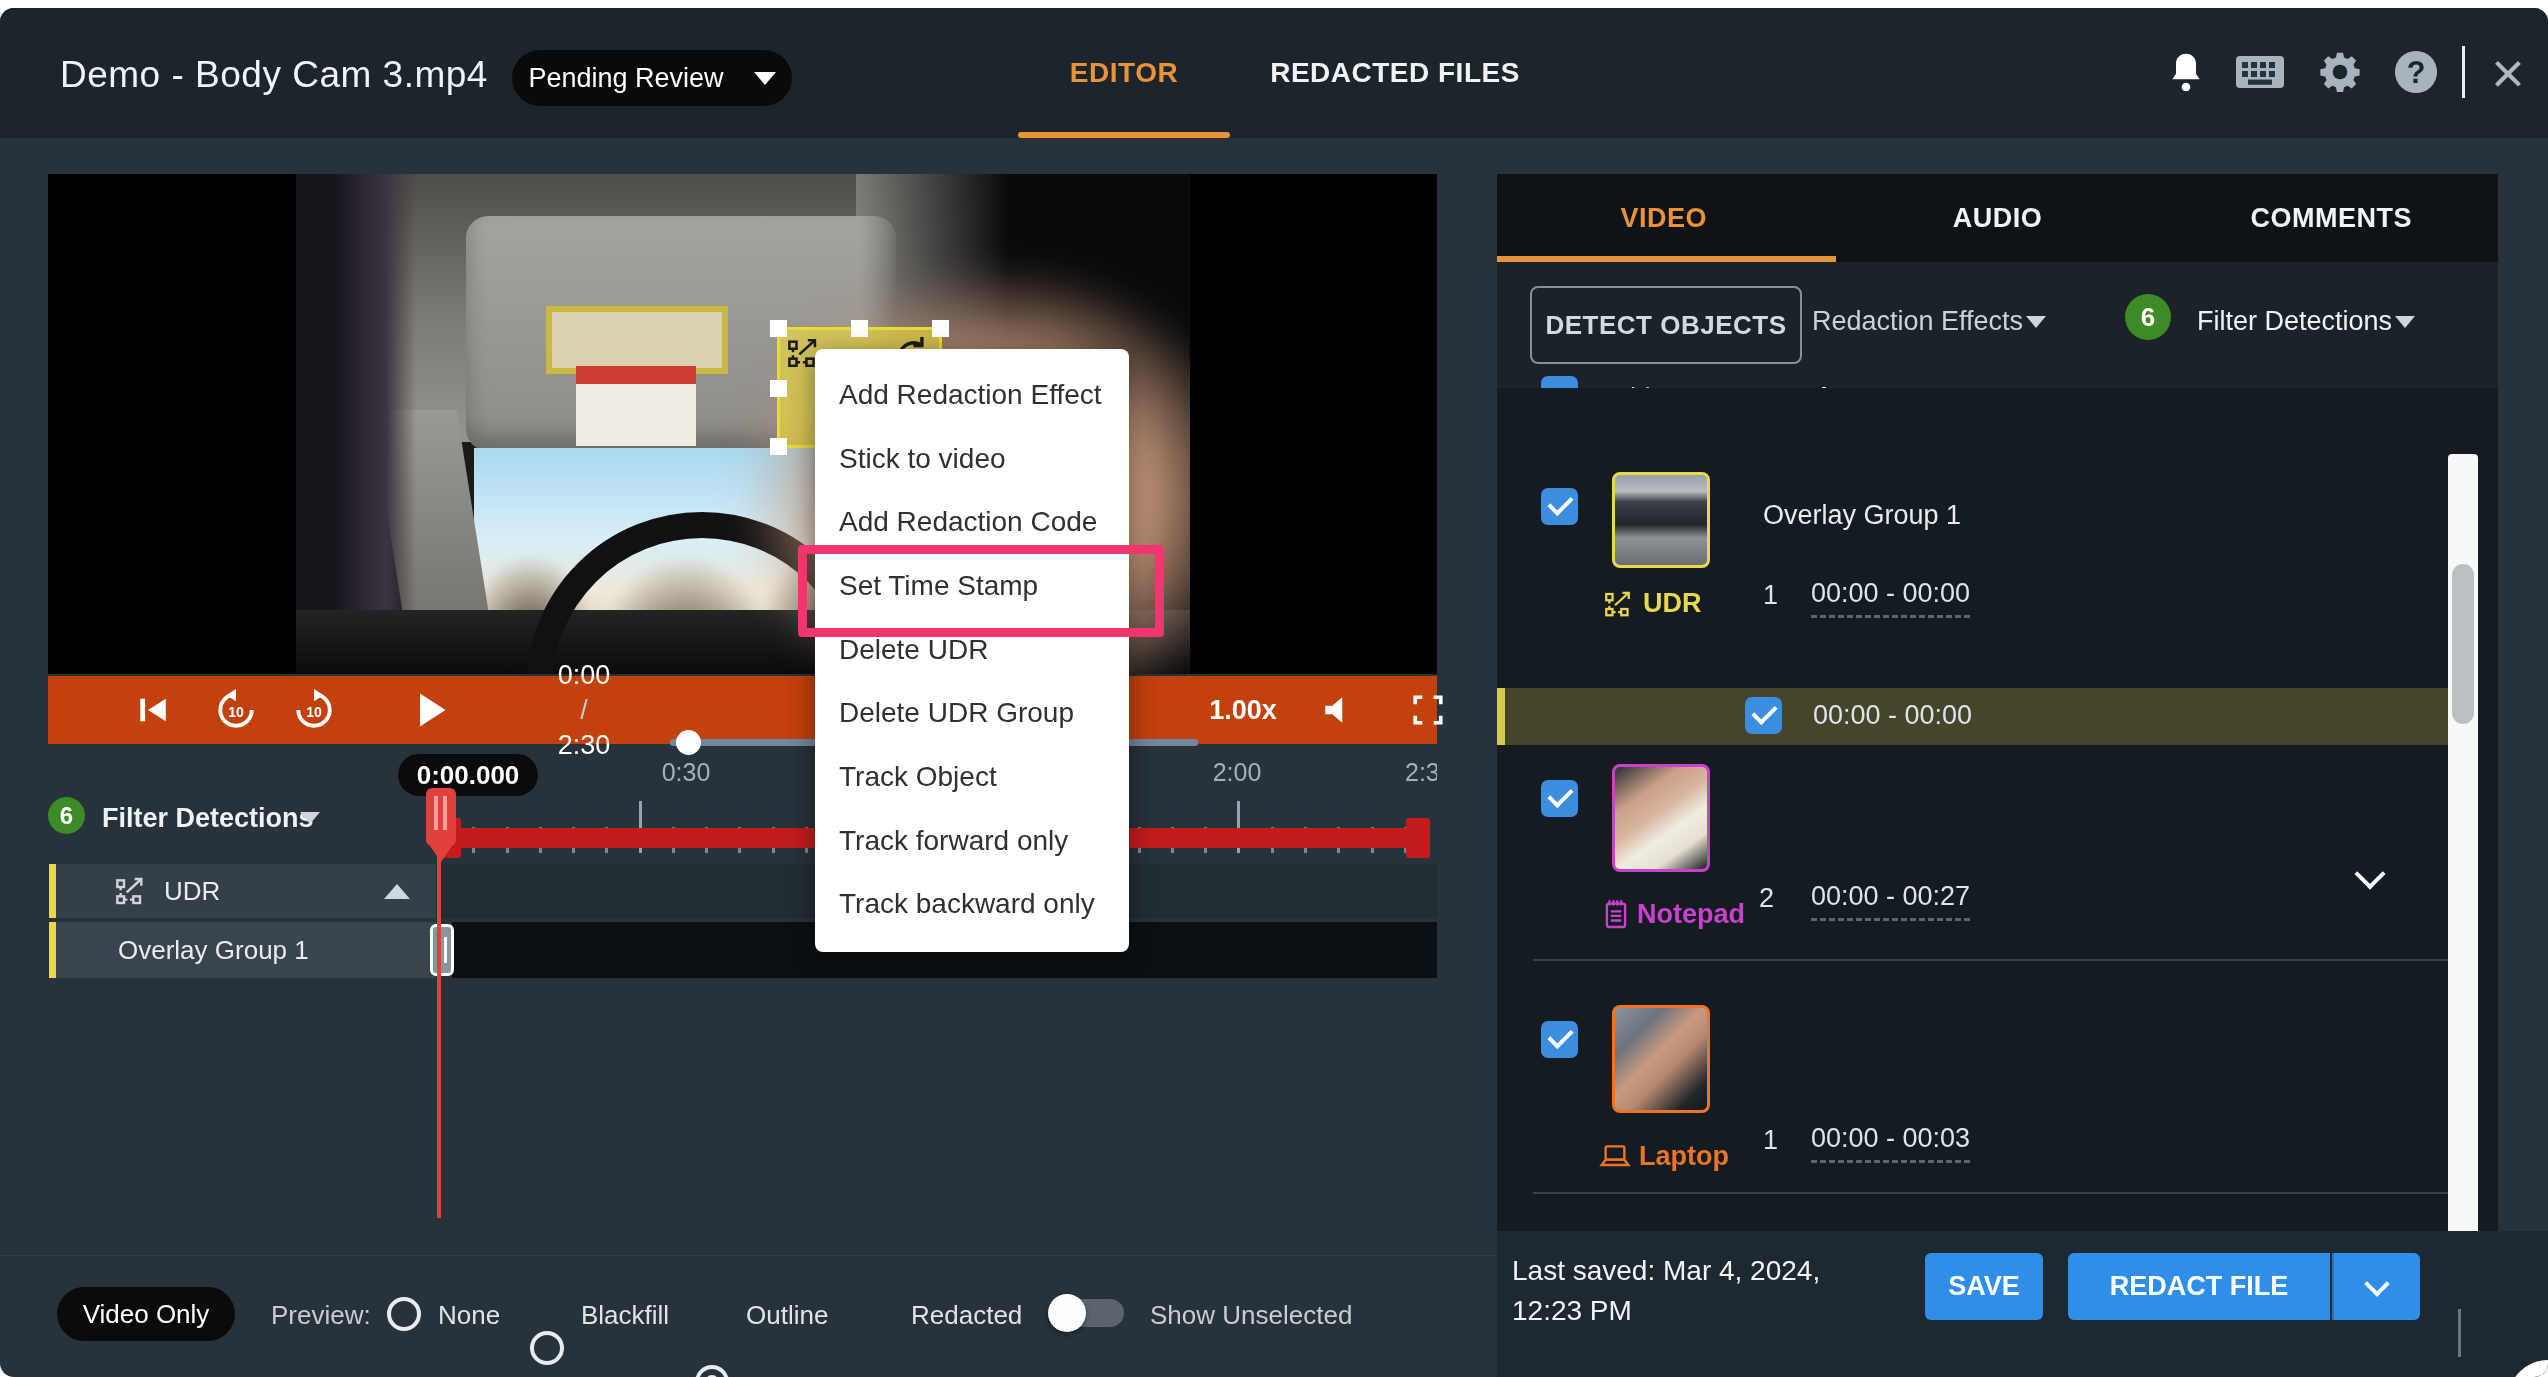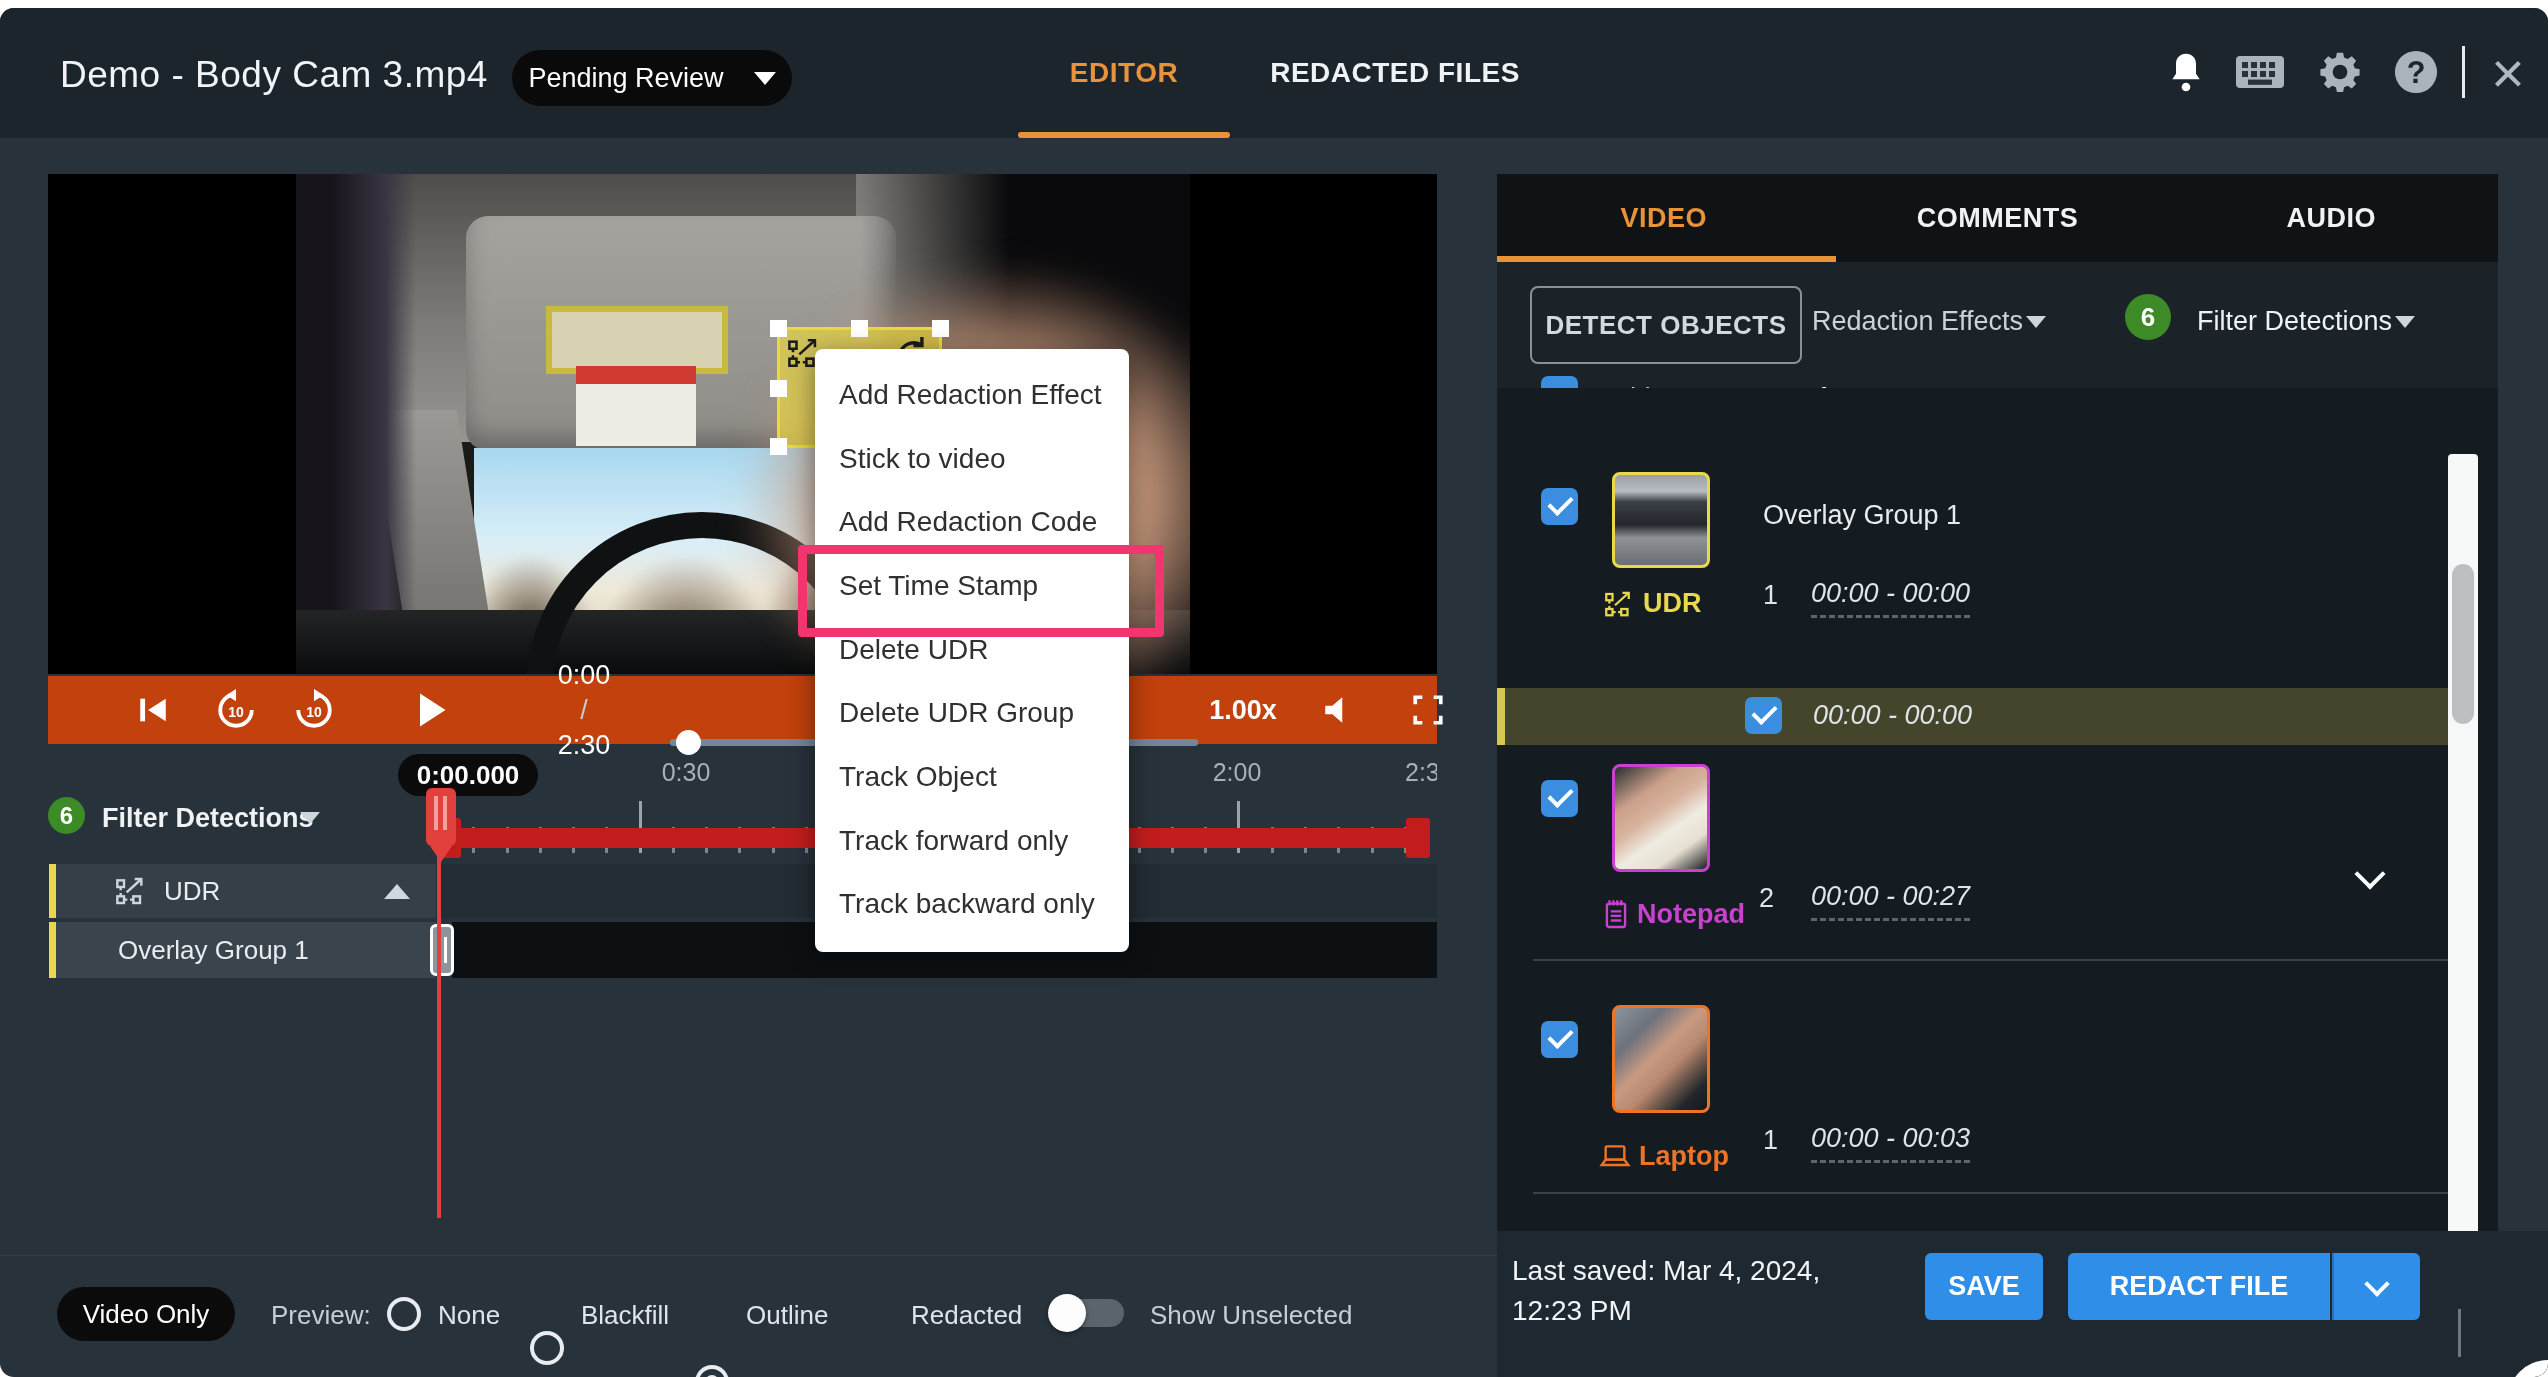--- a/index.html
+++ b/index.html
@@ -132,21 +132,21 @@
   .checkbox{width:37px;height:37px;border-radius:7px;background:#3b8de0;position:relative;cursor:pointer;}
   .checkbox .chk{position:absolute;left:8px;top:8px;width:19px;height:10px;border-left:4px solid #fff;
        border-bottom:4px solid #fff;transform:rotate(-45deg);}
   .checkbox .minus{position:absolute;left:8px;top:16px;width:21px;height:5px;background:#fff;border-radius:2px;}
   .hdr-txt{color:#cfd6db;font-size:26px;}
   .dashed-u{border-bottom:3px dashed #5c666e;}
   .sep{position:absolute;left:36px;width:916px;height:2px;background:#39424a;}
   .thumb{position:absolute;left:115px;width:98px;height:96px;border-radius:8px;box-sizing:border-box;overflow:hidden;}
   .row-name{color:#e8ecef;font-size:27px;}
   .num-txt{color:#dfe4e8;font-size:27px;}
-  .time-val{color:#dfe4e8;font-size:27px;padding-bottom:6px;font-style:italic;}
+  .time-val{color:#dfe4e8;font-size:27px;padding-bottom:6px;}
   .type-label{position:absolute;display:flex;align-items:center;gap:8px;font-size:27px;font-weight:bold;
        white-space:nowrap;overflow:hidden;}
   .chev-down{width:18px;height:18px;border-right:4px solid #fff;border-bottom:4px solid #fff;
        transform:rotate(45deg);display:inline-block;}
   #subrow{position:absolute;left:0;top:300px;width:952px;height:57px;background:#45452c;
        border-left:8px solid #d6c84b;box-sizing:border-box;}
   .scroll-track{left:2448px;top:446px;width:30px;height:810px;background:#f7f8f8;border-radius:4px;}
   .scroll-thumb{left:2452px;top:556px;width:22px;height:160px;background:#bcc0c3;border-radius:11px;}
 
   
@@ -412,22 +412,22 @@
 
     <div class="abs bb-label" style="left:911px;top:44px;color:#dfe4e8;">Redacted</div>
     <div class="abs toggle">
         <div class="knob"></div>
       </div>
     <div class="abs bb-label" style="left:1150px;top:44px;">Show Unselected</div>
   </div>
 
   <div id="rp-tabs" class="abs">
     <div class="rp-tab active">VIDEO</div>
+    <div class="rp-tab">AUDIO</div>
     <div class="rp-tab">COMMENTS</div>
-    <div class="rp-tab">AUDIO</div>
   </div>
   <div id="rp-tab-underline" class="abs"></div>
 
   <div id="rp-controls" class="abs">
     <div id="detect-btn" class="abs">DETECT OBJECTS</div>
     <div class="abs rp-dd" style="left:315px;top:44px;">
       <span>Redaction Effects</span>
       <span class="caret-sm"></span>
     </div>
     <div class="abs badge" style="left:628px;top:32px;width:46px;height:46px;font-size:26px;">6</div>

